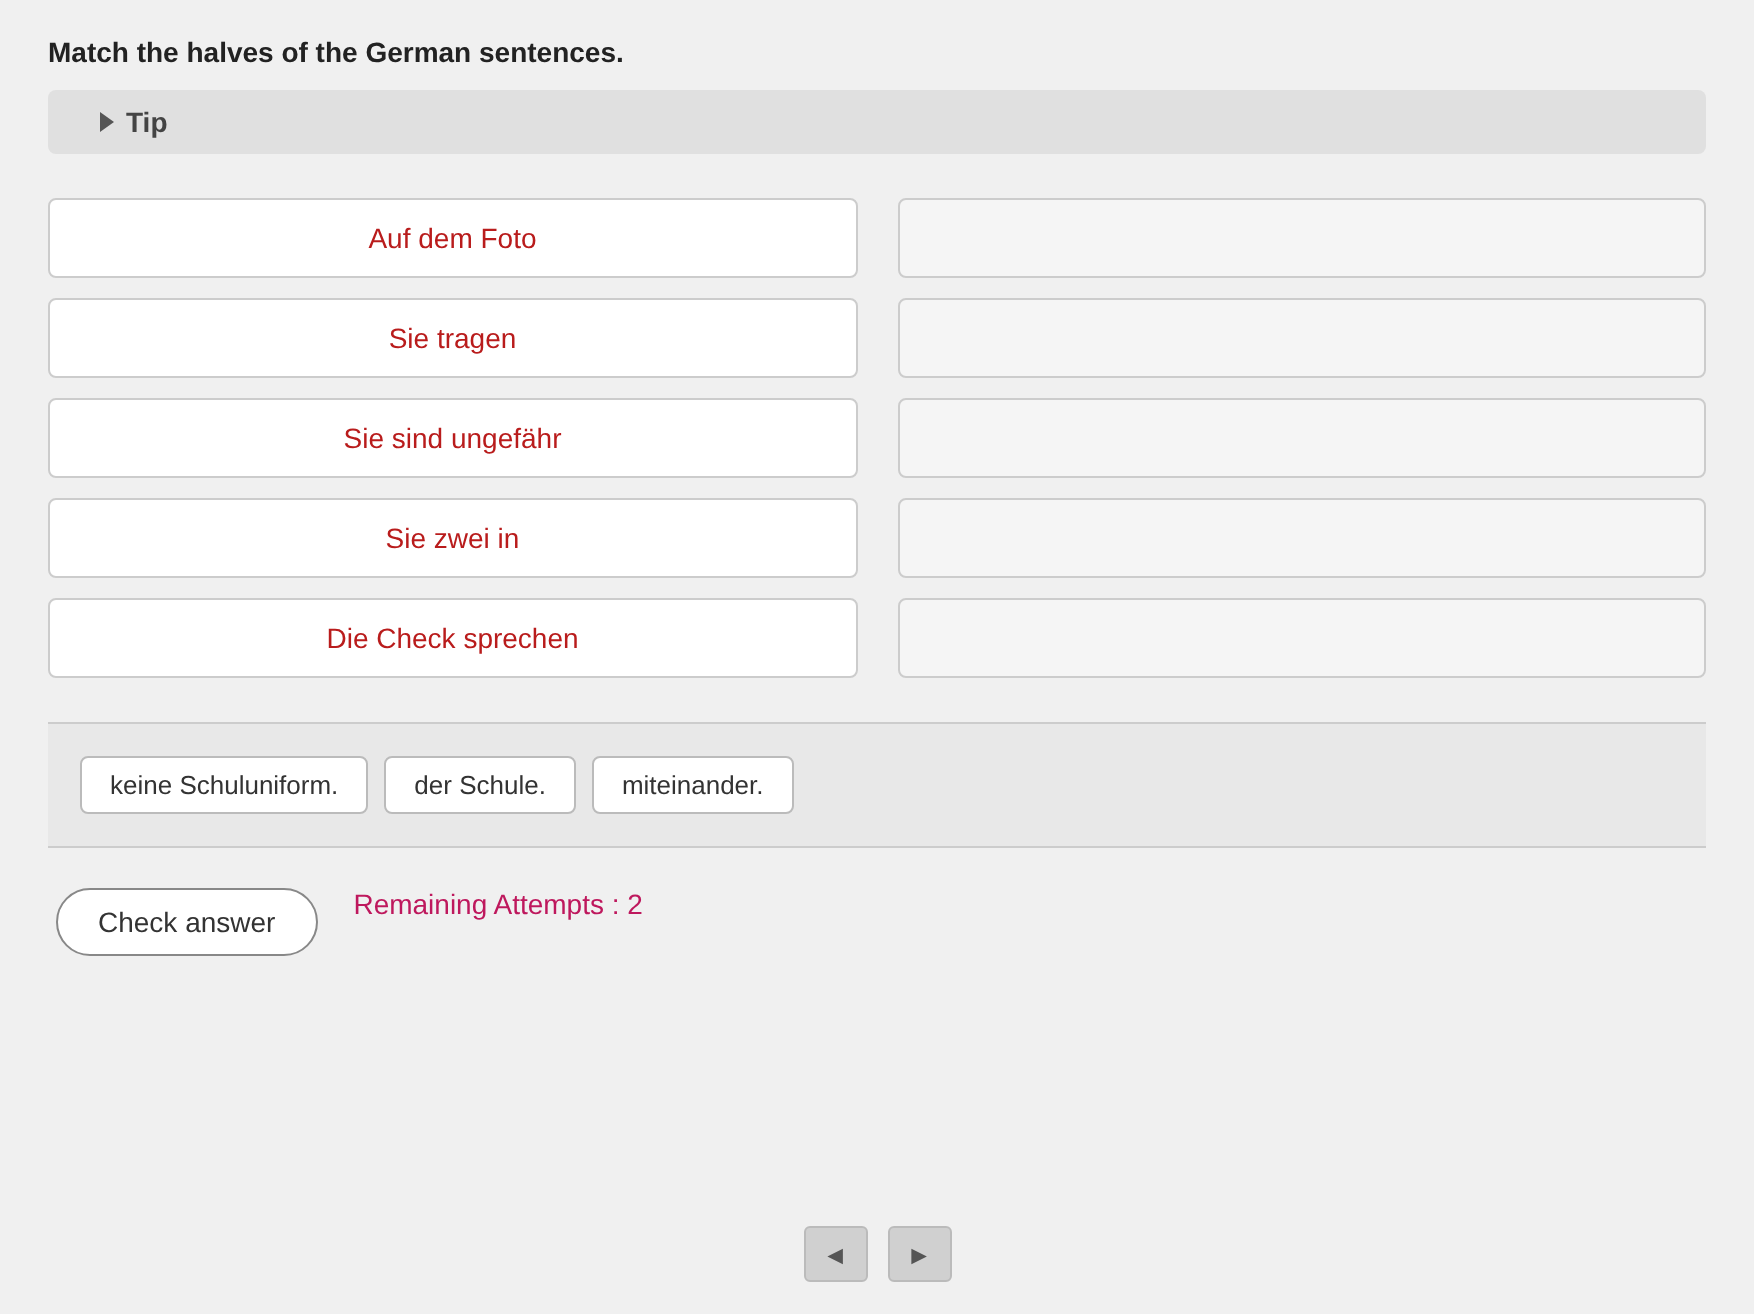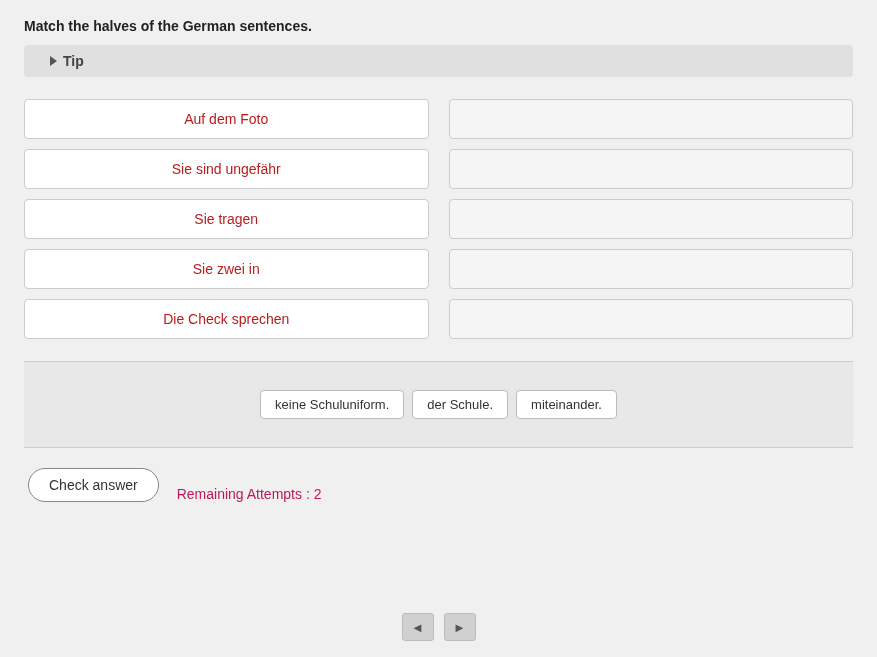--- a/index.html
+++ b/index.html
@@ -91,43 +91,43 @@
       min-height: 40px;
       display: flex;
       align-items: center;
       justify-content: center;
     }
 
     .word-bank {
       display: flex;
       flex-wrap: wrap;
       gap: 8px;
-      padding: 28px 16px;
+      padding: 16px 16px;
       background: #e8e8e8;
       border-top: 1px solid #ccc;
       border-bottom: 1px solid #ccc;
       margin-bottom: 20px;
       align-items: center;
-      justify-content: center;
+      justify-content: flex-start;
     }
 
     .word-chip {
       background: #fff;
       border: 1px solid #bbb;
       border-radius: 4px;
       padding: 6px 14px;
       font-size: 13px;
       color: #333;
       cursor: pointer;
       white-space: nowrap;
     }
 
     .bottom-bar {
       display: flex;
-      align-items: flex-end;
+      align-items: flex-start;
       gap: 18px;
       padding: 0 4px;
     }
 
     .check-answer-btn {
       background: #fff;
       border: 1.5px solid #888;
       border-radius: 20px;
       padding: 8px 20px;
       font-size: 14px;
@@ -172,22 +172,22 @@
   <div class="instruction">Match the halves of the German sentences.</div>
 
   <div class="tip-section">
     <span class="tip-arrow"></span>
     <span class="tip-label">Tip</span>
   </div>
 
   <div class="matching-area">
     <div class="left-column">
       <div class="sentence-box">Auf dem Foto</div>
+      <div class="sentence-box">Sie tragen</div>
       <div class="sentence-box">Sie sind ungefähr</div>
-      <div class="sentence-box">Sie tragen</div>
       <div class="sentence-box">Sie zwei in</div>
       <div class="sentence-box">Die Check sprechen</div>
     </div>
     <div class="right-column">
       <div class="answer-box"></div>
       <div class="answer-box"></div>
       <div class="answer-box"></div>
       <div class="answer-box"></div>
       <div class="answer-box"></div>
     </div>

